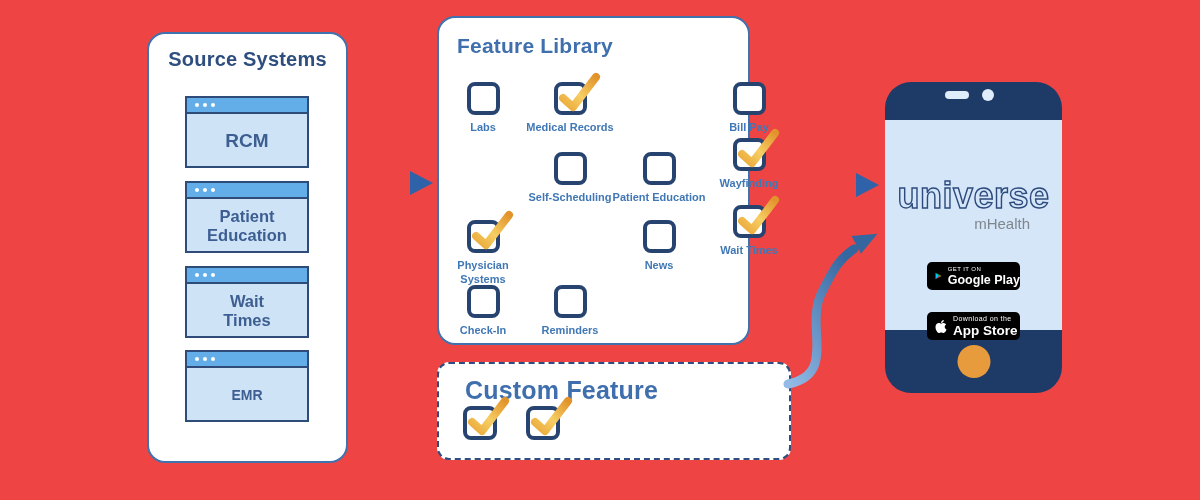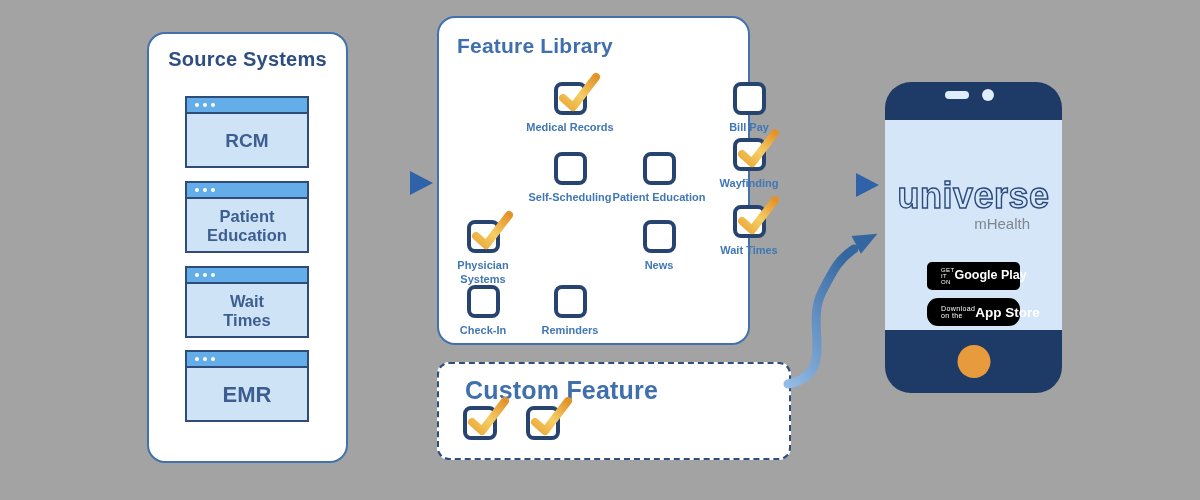--- a/index.html
+++ b/index.html
@@ -1,16 +1,16 @@
 <!DOCTYPE html>
 <html><head>
 <meta charset="utf-8">
 <style>
   html,body{margin:0;padding:0;background:#fff;font-family:"Liberation Sans",sans-serif;}
-  #canvas{position:relative;width:1200px;height:500px;background:#a3a3a3;overflow:hidden;}
+  #canvas{position:relative;width:1200px;height:500px;background:#ef4444;overflow:hidden;}
 
   
   .panel{position:absolute;background:#fff;border:2px solid #4272ad;border-radius:18px;box-sizing:border-box;}
   #source-panel{left:147px;top:32px;width:201px;height:431px;}
   #feature-panel{left:437px;top:16px;width:313px;height:329px;}
   #custom-panel{left:437px;top:362px;width:354px;height:98px;border:2px dashed #2d4e7e;border-radius:12px;}
 
   .panel-title{position:absolute;font-weight:600;letter-spacing:.2px;}
   #source-title{left:0;right:0;top:14px;text-align:center;font-size:20px;color:#2d4e7e;}
   #feature-title{left:18px;top:16px;font-size:21px;color:#3f6fad;}
@@ -44,22 +44,22 @@
   #speaker{position:absolute;left:60px;top:9px;width:24px;height:8px;border-radius:4px;background:#dfecf9;}
   #camera{position:absolute;left:97px;top:7px;width:12px;height:12px;border-radius:50%;background:#dfecf9;}
   #logo{position:absolute;left:0;right:0;top:58px;text-align:center;}
   #logo-primary{font-size:36px;font-weight:700;line-height:1;color:#2c4a7c;letter-spacing:.5px;}
   @supports (-webkit-text-stroke: 1px #000){
     #logo-primary{color:#d4e6f8;-webkit-text-stroke:1.4px #2c4a7c;}
   }
   #logo-secondary{margin-top:1px;text-align:right;padding-right:32px;font-size:15px;font-weight:400;color:#7f868e;}
   .badge{position:absolute;left:42px;width:93px;height:28px;background:#000;border-radius:5px;display:flex;align-items:center;padding-left:8px;gap:6px;box-sizing:border-box;cursor:pointer;}
   #badge-google{top:142px;}
-  #badge-apple{top:178px;border-radius:11px;}
-  .badge-text{display:flex;flex-direction:row;color:#fff;line-height:1;}
+  #badge-apple{top:192px;}
+  .badge-text{display:flex;flex-direction:column;color:#fff;line-height:1;}
   .badge-tag{font-size:6px;letter-spacing:.4px;text-transform:uppercase;}
   .badge-store{font-size:12.5px;font-weight:600;margin-top:1.5px;white-space:nowrap;}
   #home-btn{position:absolute;left:50%;transform:translateX(-50%);bottom:15px;width:33px;height:33px;border-radius:50%;background:#e89b3c;}
 </style>
 </head>
 <body>
 
 <div id="canvas">
 
   <svg width="0" height="0" style="position:absolute" aria-hidden="true">
@@ -116,28 +116,32 @@
         </div>
     </div>
 
     <div class="bwindow" style="top:316px">
       <div class="bar">
         <span class="dot"></span>
           <span class="dot"></span>
           <span class="dot"></span>
       </div>
       <div class="bbody">
-          <div class="blabel" style="font-size:22px">EMR</div>
+          <div class="blabel" style="font-size:14px">EMR</div>
         </div>
     </div>
   </div>
 
   <div class="panel" id="feature-panel">
     <div class="panel-title" id="feature-title">Feature Library</div>
 
+    <div class="feat" style="left:-6px;top:64px">
+      <div class="cb"></div>
+      <div class="feat-label">Labs</div>
+    </div>
     <div class="feat" style="left:81px;top:64px">
       <div class="cb checked">
           <svg class="check" viewBox="0 0 46 44">
             <path d="M8 26 L18 35 L41 5"></path>
           </svg>
         </div>
       <div class="feat-label">Medical Records</div>
     </div>
     <div class="feat" style="left:260px;top:64px">
       <div class="cb"></div>

